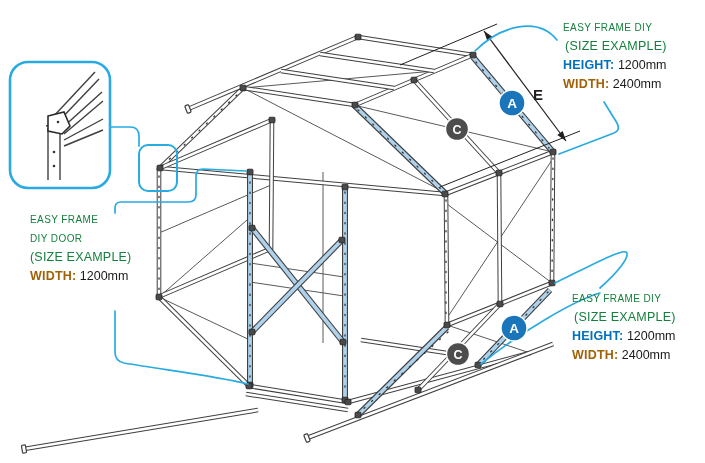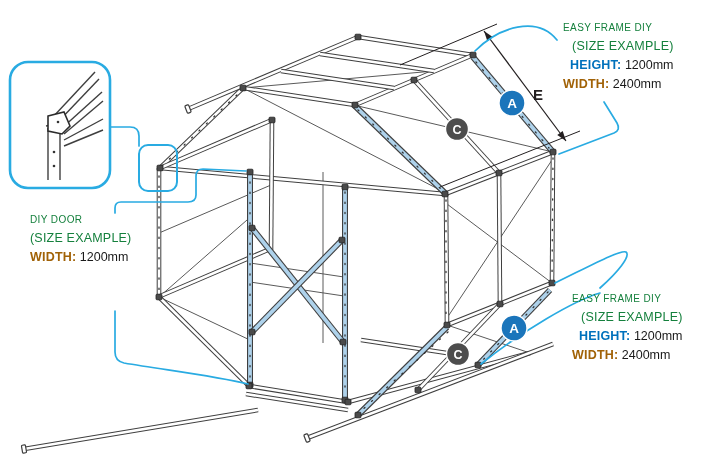--- a/index.html
+++ b/index.html
@@ -4,21 +4,21 @@
 <style>
   html,body{margin:0;padding:0;background:#ffffff;}
   .stage{position:relative;width:705px;height:463px;background:#fff;overflow:hidden;
          font-family:"Liberation Sans", sans-serif;}
   .stage svg{position:absolute;left:0;top:0;}
   .panel{position:absolute;color:#231f20;}
   .panel .title{font-weight:normal;font-size:10px;letter-spacing:.4px;color:#15803d;line-height:19px;white-space:nowrap;}
   .panel .sub{font-size:12.5px;color:#15803d;line-height:19px;letter-spacing:.2px;white-space:nowrap;text-align:right;}
   .panel .metric{font-size:12.5px;line-height:19px;white-space:nowrap;color:#1a1a1a;}
   .panel .metric .lab{font-weight:bold;letter-spacing:.2px;}
-  .lab.blue{color:#0071bc;margin-left:7px;}
+  .lab.blue{color:#0071bc;}
   .lab.red{color:#a16207;}
   .caption{position:absolute;left:455px;top:406px;width:186px;text-align:center;
            font-weight:bold;font-size:15px;line-height:17px;color:#231f20;letter-spacing:.2px;}
 </style>
 </head>
 <body>
 
 <div class="stage">
 
   <svg width="705" height="463" viewBox="0 0 705 463">
@@ -210,20 +210,21 @@
   </svg>
 
   <div class="panel" style="left:563px;top:18px;">
     <div class="title">EASY FRAME DIY</div>
     <div class="sub">(SIZE EXAMPLE)</div>
     <div class="metric"><span class="lab blue">HEIGHT:</span> <span>1200mm</span></div>
     <div class="metric"><span class="lab red">WIDTH:</span> <span>2400mm</span></div>
   </div>
 
   <div class="panel" style="left:30px;top:210px;">
+    <div class="title">EASY FRAME</div>
     <div class="title">DIY DOOR</div>
     <div class="sub">(SIZE EXAMPLE)</div>
     <div class="metric"><span class="lab red">WIDTH:</span> <span>1200mm</span></div>
   </div>
 
   <div class="panel" style="left:572px;top:289px;">
     <div class="title">EASY FRAME DIY</div>
     <div class="sub">(SIZE EXAMPLE)</div>
     <div class="metric"><span class="lab blue">HEIGHT:</span> <span>1200mm</span></div>
     <div class="metric"><span class="lab red">WIDTH:</span> <span>2400mm</span></div>

